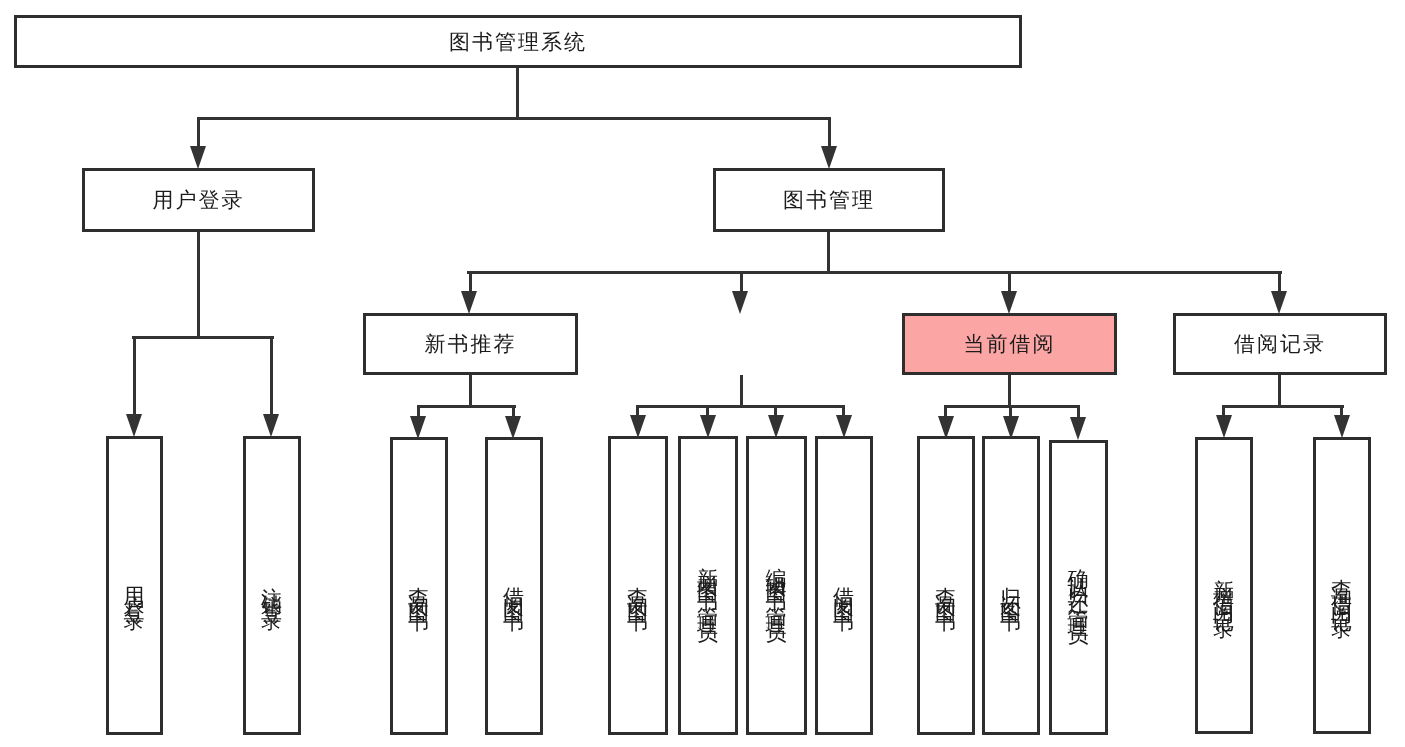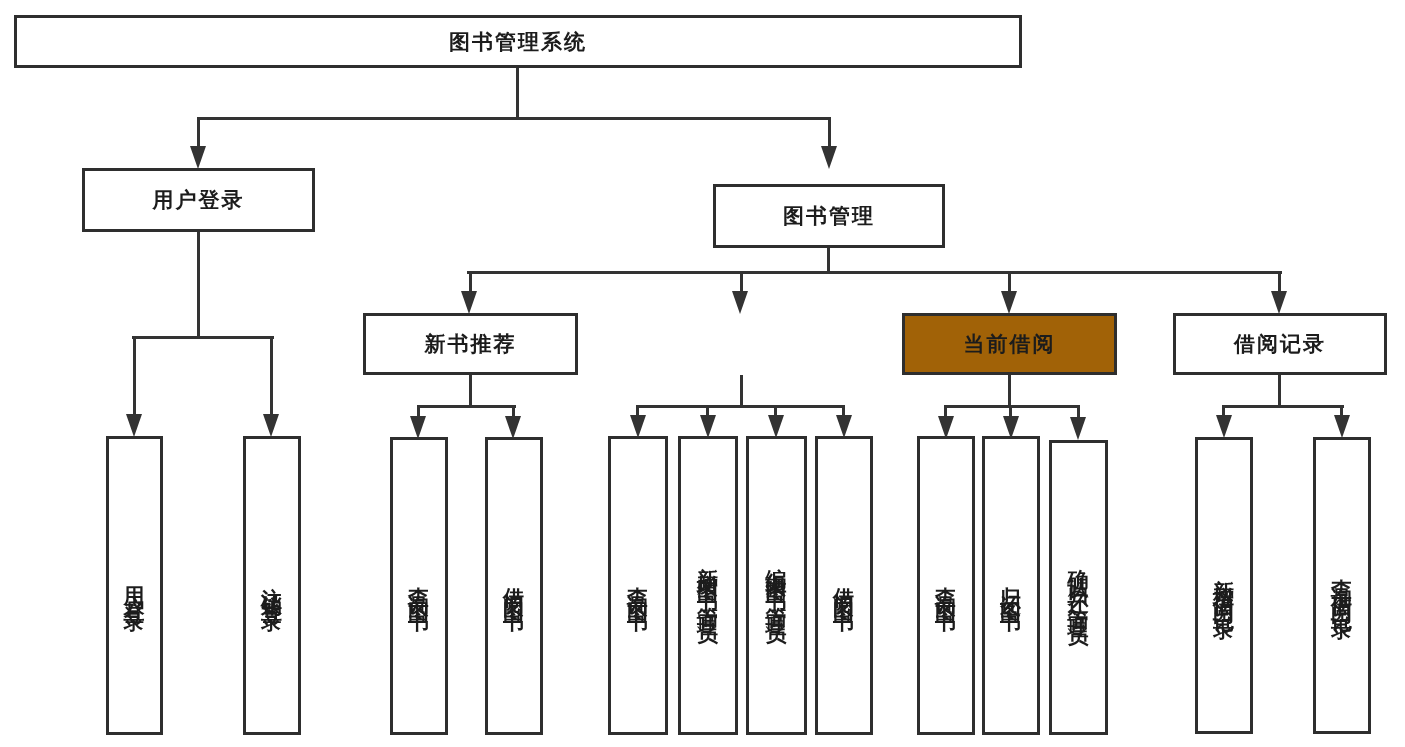--- a/index.html
+++ b/index.html
@@ -12,21 +12,20 @@
   }
   .box{
     position:absolute;
     background:#ffffff;
     border:3px solid #2e2e2e;
     box-sizing:border-box;
     display:flex;
     align-items:center;
     justify-content:center;
     z-index:2;
-    font-weight:bold;
   }
   .hlabel{
     font-size:21px;
     color:#1c1c1c;
     letter-spacing:2px;
     white-space:nowrap;
   }
   .vlabel{
     writing-mode:vertical-lr;
     text-orientation:mixed;
@@ -63,28 +62,28 @@
 
 <div class="canvas">
 
   <div class="box" style="left: 14px; top: 15px; width: 1008px; height: 53px; border-color: rgb(46, 46, 46); background: rgb(255, 255, 255);">
     <span class="hlabel" style="color: rgb(28, 28, 28);">图书管理系统</span>
   </div>
 
   <div class="box" style="left: 82px; top: 168px; width: 233px; height: 64px; border-color: rgb(46, 46, 46); background: rgb(255, 255, 255);">
     <span class="hlabel" style="color: rgb(28, 28, 28);">用户登录</span>
   </div>
-  <div class="box" style="left: 713px; top: 184px; width: 232px; height: 64px; border-color: rgb(46, 46, 46); background: rgb(255, 255, 255);">
+  <div class="box" style="left: 713px; top: 168px; width: 232px; height: 64px; border-color: rgb(46, 46, 46); background: rgb(255, 255, 255);">
     <span class="hlabel" style="color: rgb(28, 28, 28);">图书管理</span>
   </div>
 
   <div class="box" style="left: 363px; top: 313px; width: 215px; height: 62px; border-color: rgb(46, 46, 46); background: rgb(255, 255, 255);">
     <span class="hlabel" style="color: rgb(28, 28, 28);">新书推荐</span>
   </div>
-  <div class="box" style="left: 902px; top: 313px; width: 215px; height: 62px; border-color: rgb(46, 46, 46); background: #a16207;">
+  <div class="box" style="left: 902px; top: 313px; width: 215px; height: 62px; border-color: rgb(46, 46, 46); background: #fca5a5;">
     <span class="hlabel" style="color: rgb(28, 28, 28);">当前借阅</span>
   </div>
   <div class="box" style="left: 1173px; top: 313px; width: 214px; height: 62px; border-color: rgb(46, 46, 46); background: rgb(255, 255, 255);">
     <span class="hlabel" style="color: rgb(28, 28, 28);">借阅记录</span>
   </div>
 
   <div class="box" style="left: 106px; top: 436px; width: 57px; height: 299px; border-color: rgb(46, 46, 46); background: rgb(255, 255, 255);">
     <span class="vlabel" style="color: rgb(28, 28, 28);">用户登录</span>
   </div>
   <div class="box" style="left: 243px; top: 436px; width: 58px; height: 299px; border-color: rgb(46, 46, 46); background: rgb(255, 255, 255);">

